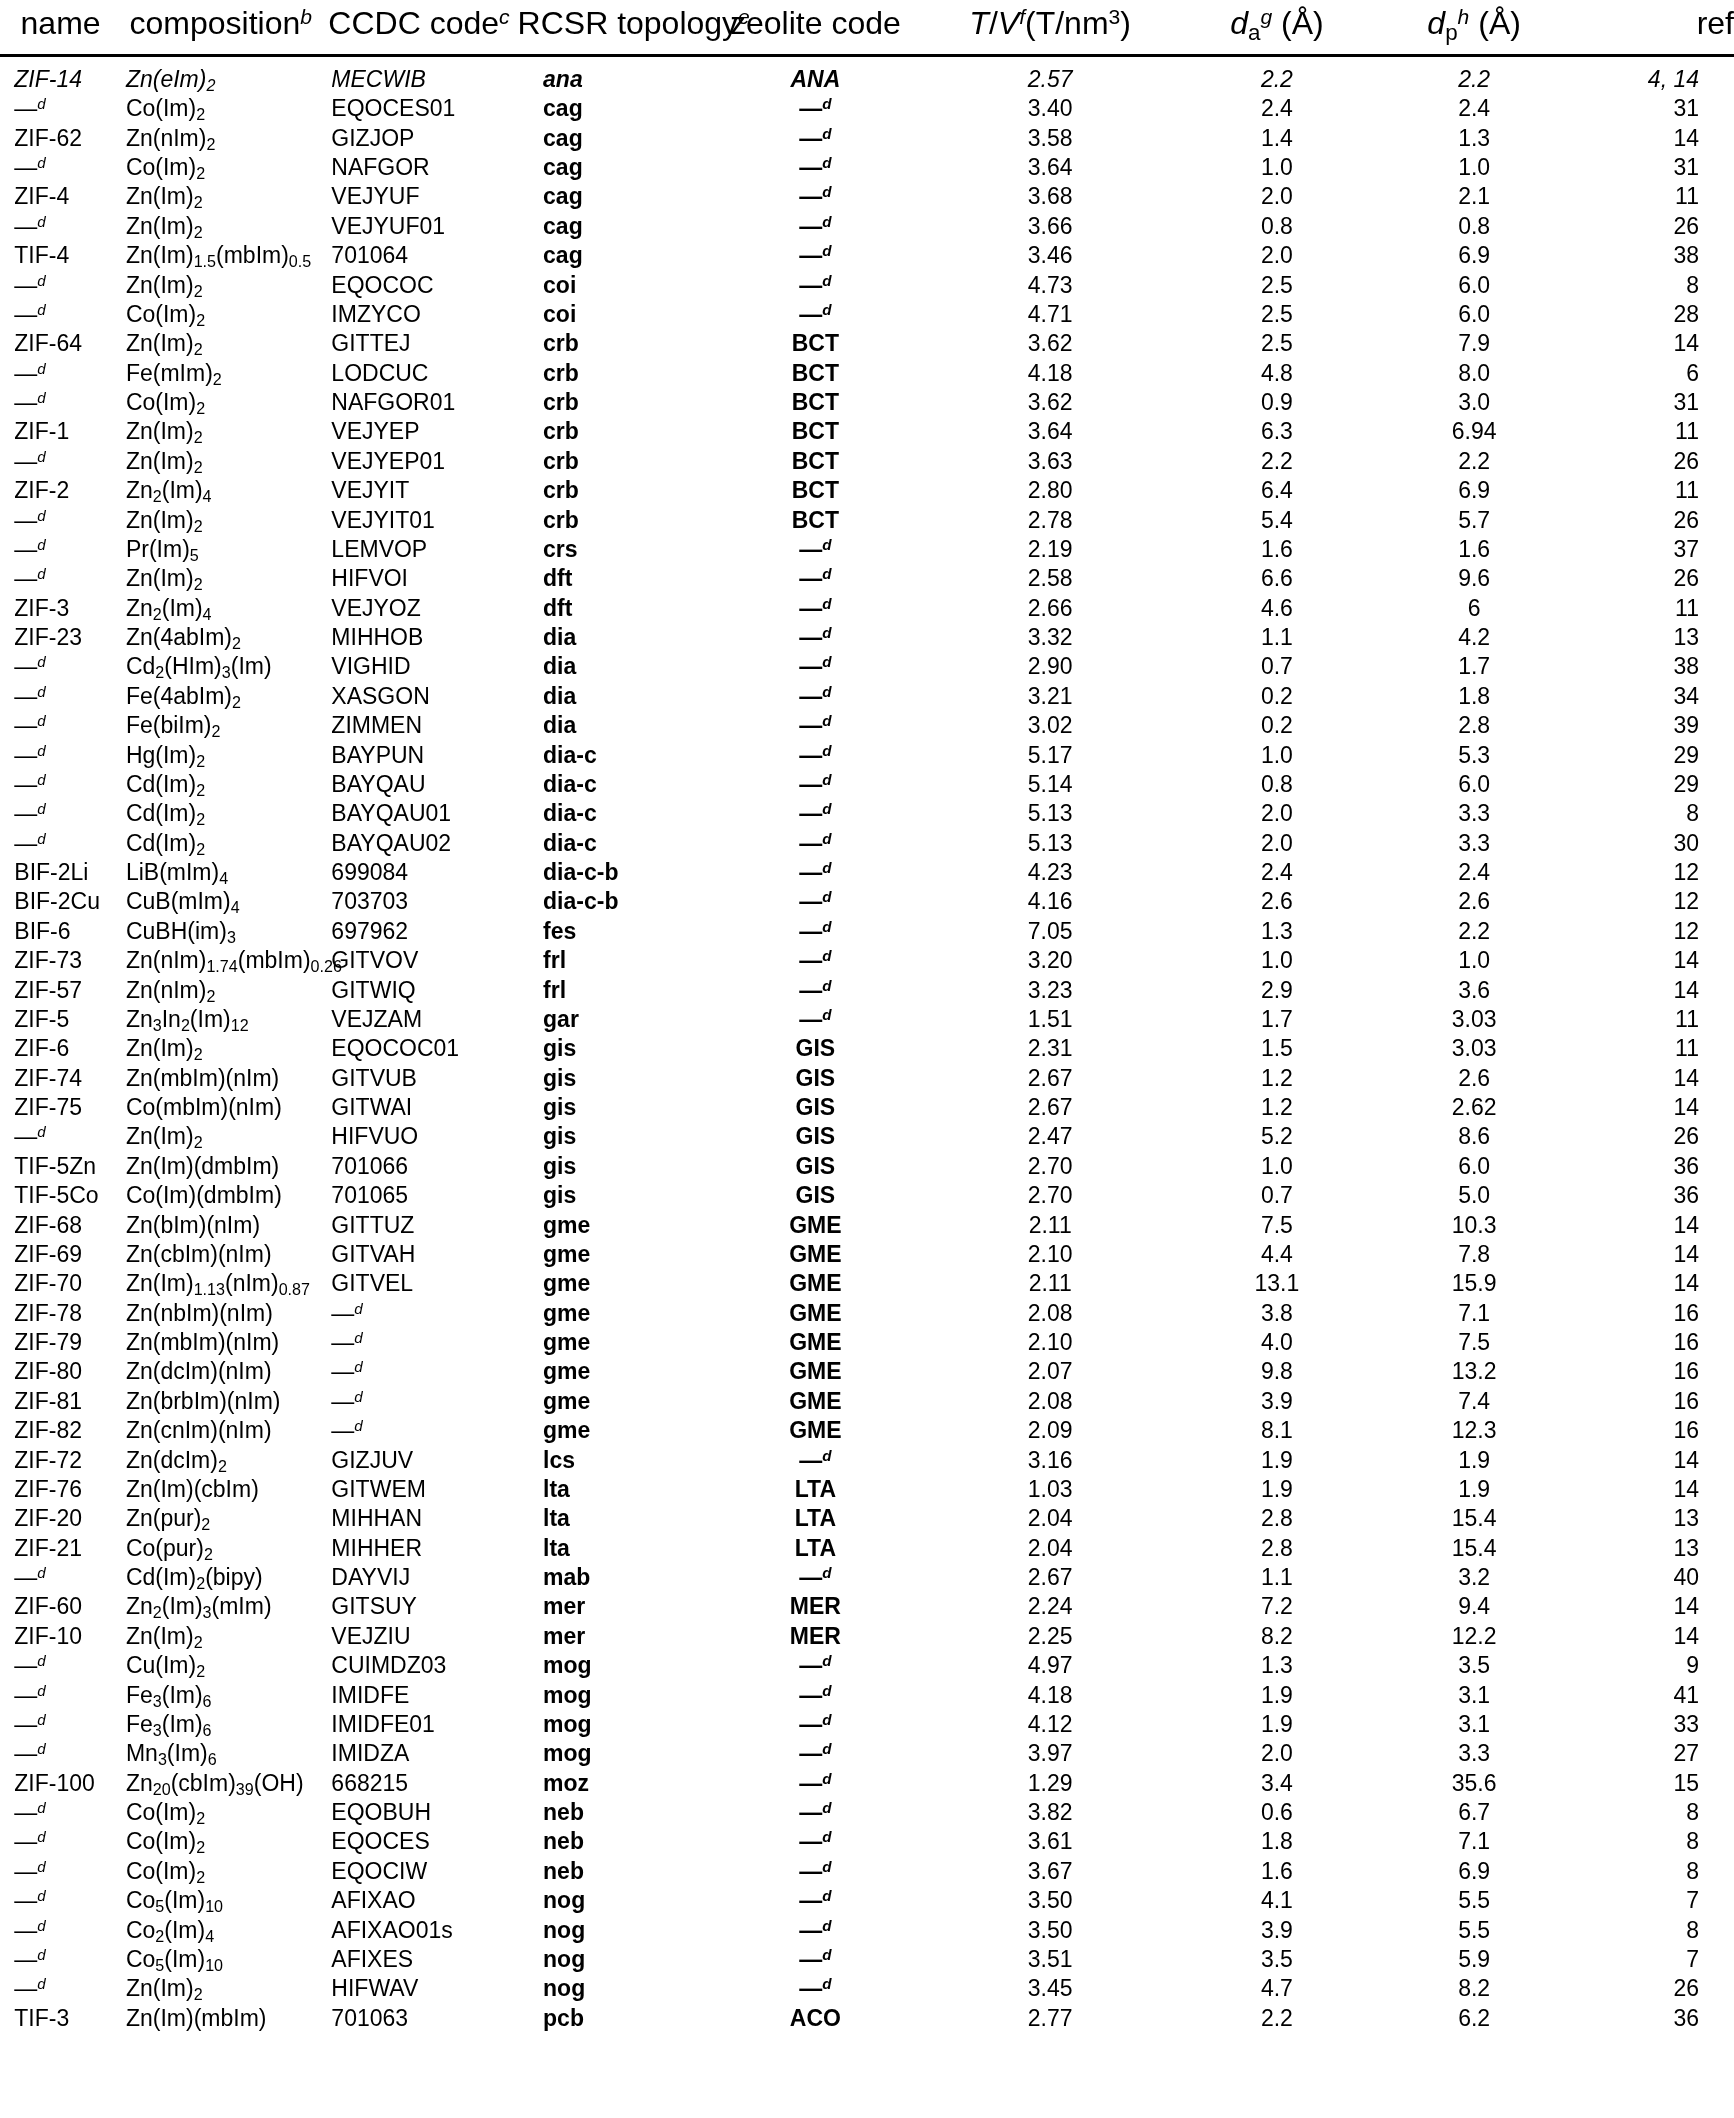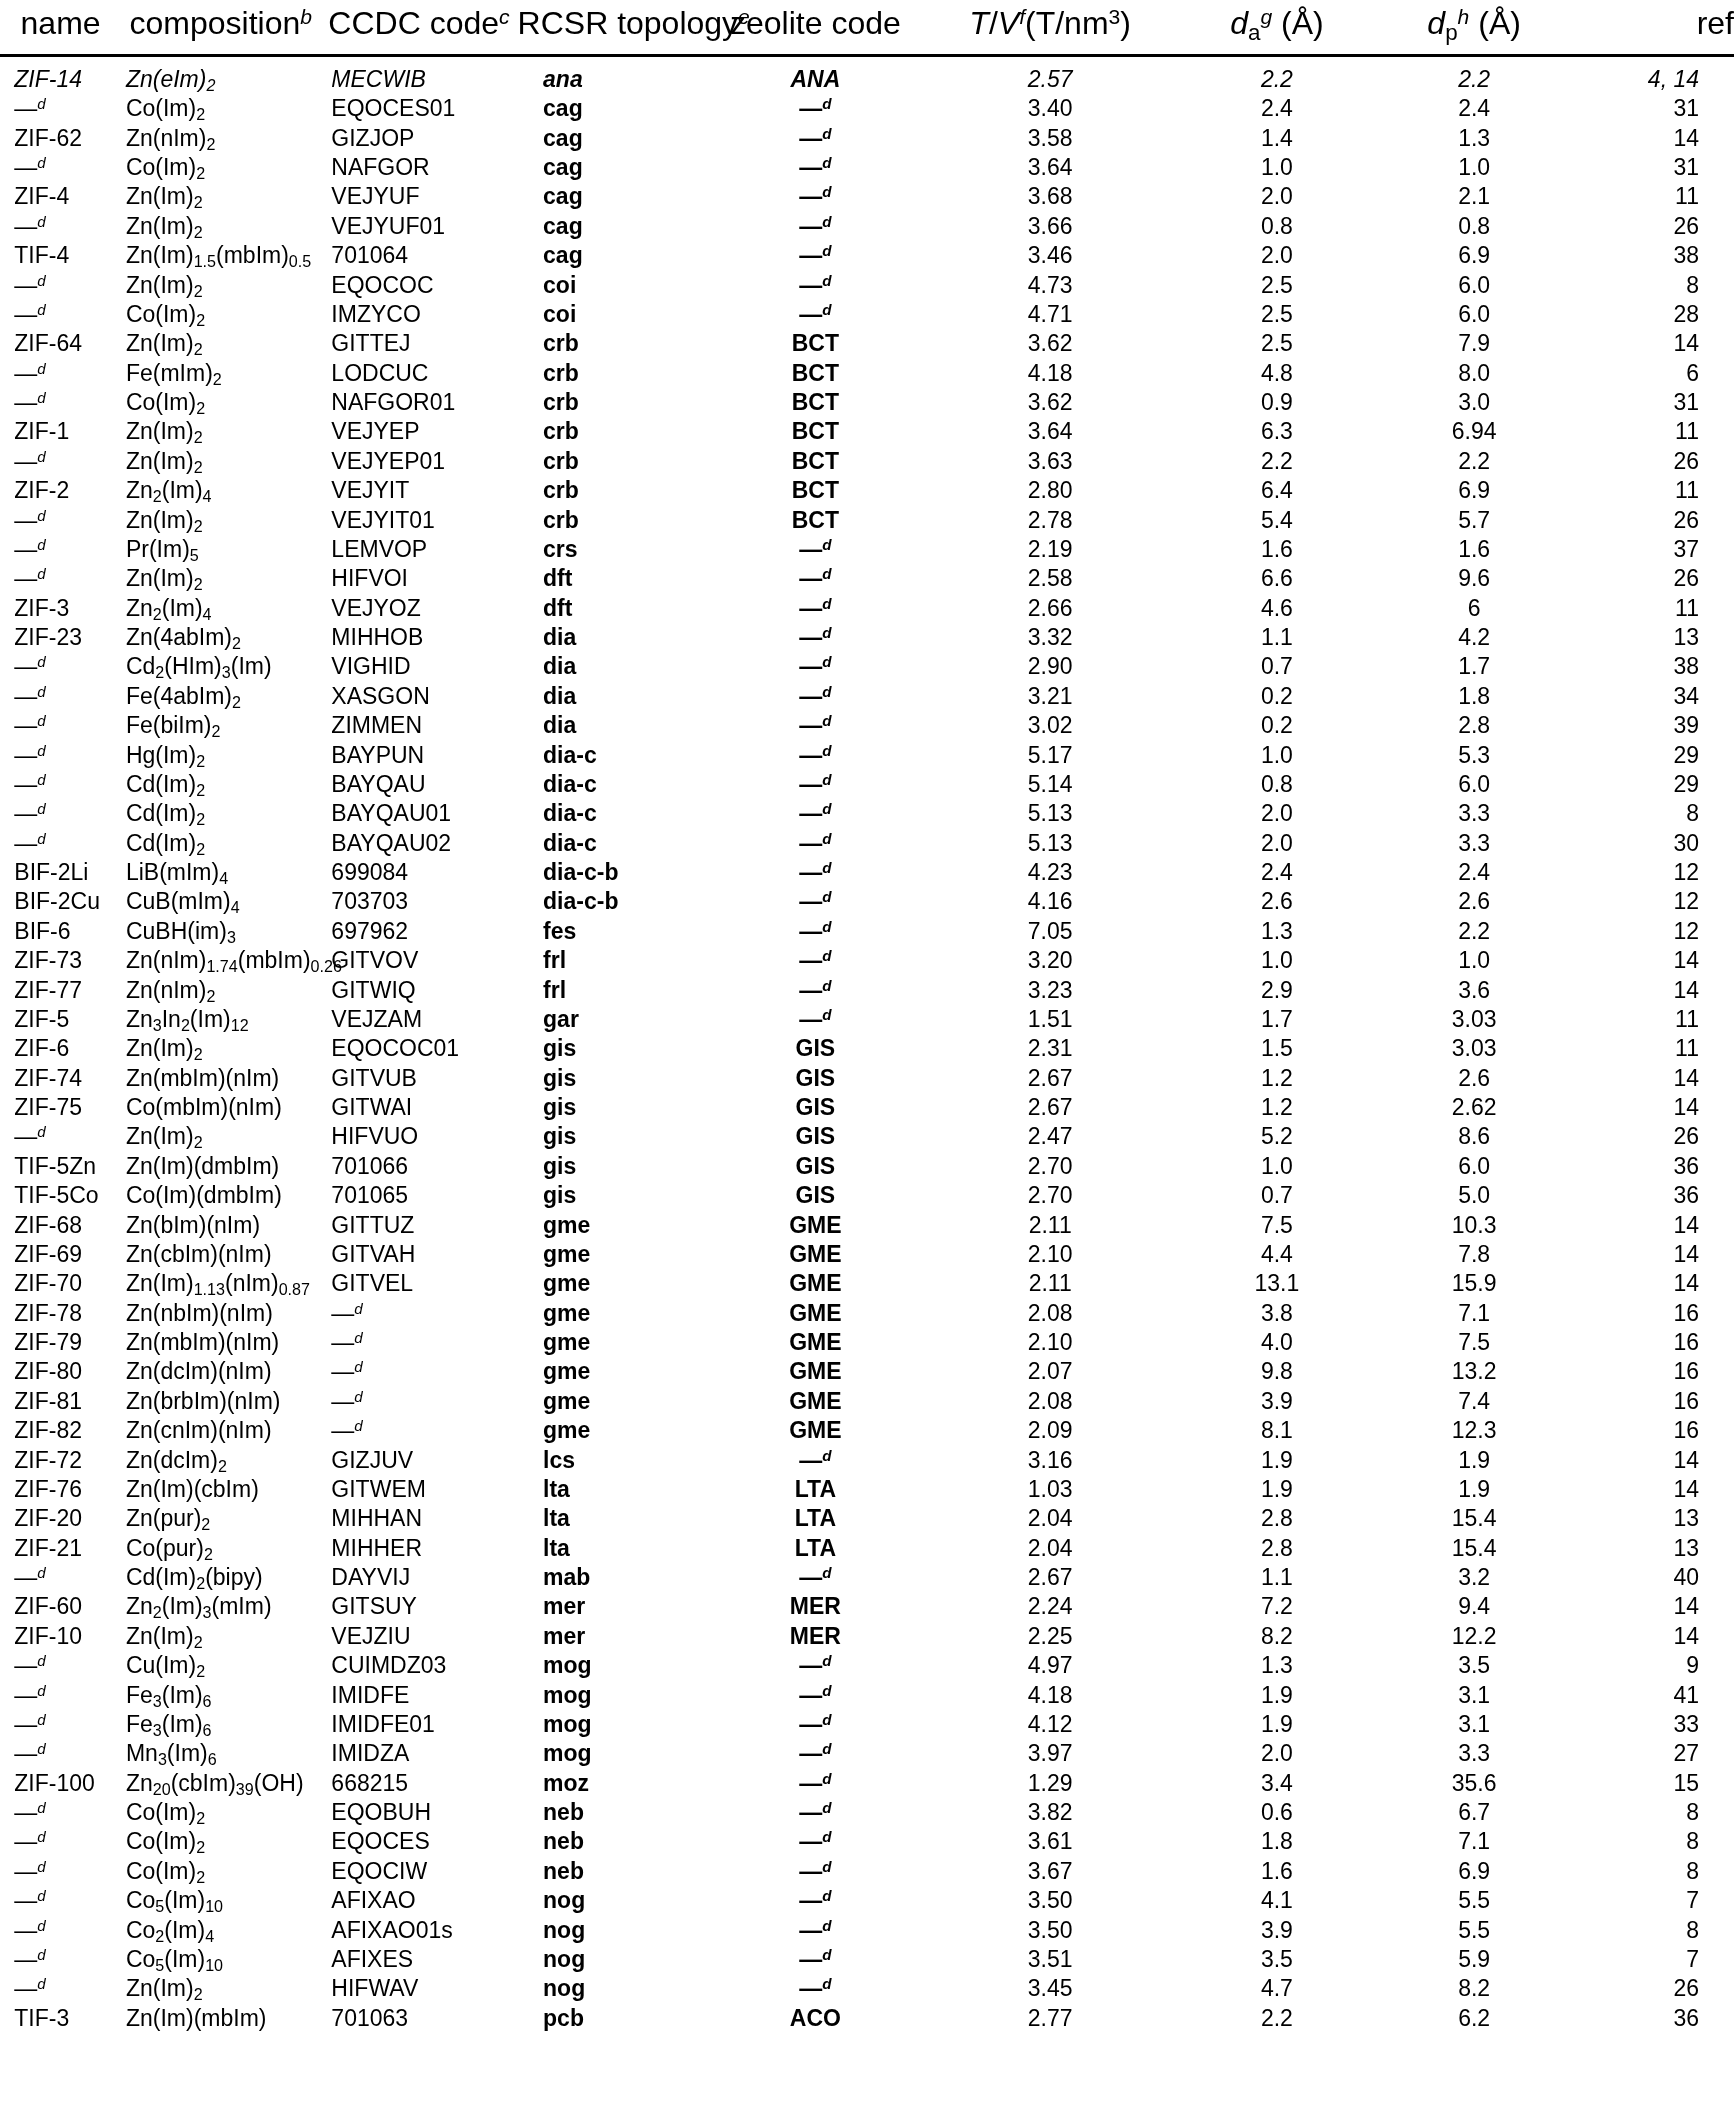--- a/index.html
+++ b/index.html
@@ -447,21 +447,21 @@
           <td class="col-comp">Zn(nIm)<sub>1.74</sub>(mbIm)<sub>0.26</sub></td>
           <td class="col-ccdc">GITVOV</td>
           <td class="col-rcsr">frl</td>
           <td class="col-zeo"><span class="dash-d"><span class="em-dash">—</span><sup>d</sup></span></td>
           <td class="col-tv">3.20</td>
           <td class="col-da">1.0</td>
           <td class="col-dp">1.0</td>
           <td class="col-ref">14</td>
         </tr>
         <tr>
-          <td class="col-name">ZIF-77</td>
+          <td class="col-name">ZIF-57</td>
           <td class="col-comp">Zn(nIm)<sub>2</sub></td>
           <td class="col-ccdc">GITWIQ</td>
           <td class="col-rcsr">frl</td>
           <td class="col-zeo"><span class="dash-d"><span class="em-dash">—</span><sup>d</sup></span></td>
           <td class="col-tv">3.23</td>
           <td class="col-da">2.9</td>
           <td class="col-dp">3.6</td>
           <td class="col-ref">14</td>
         </tr>
         <tr>

